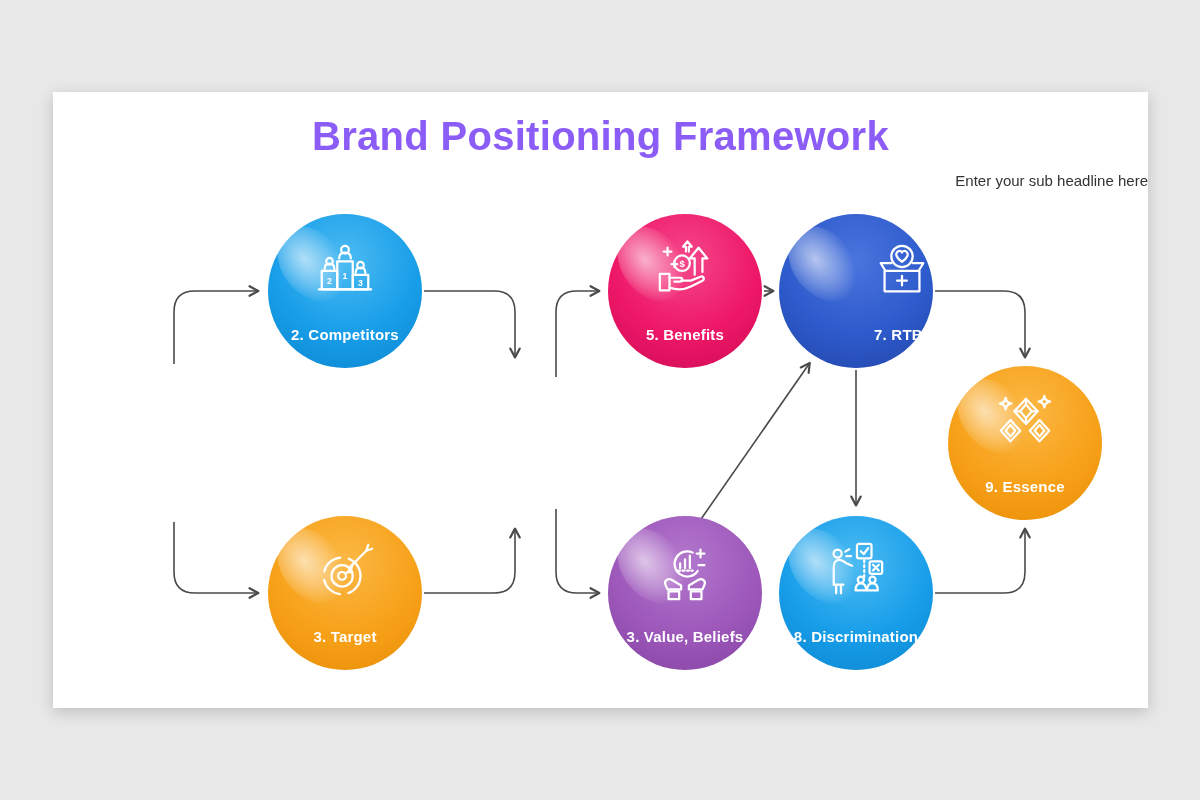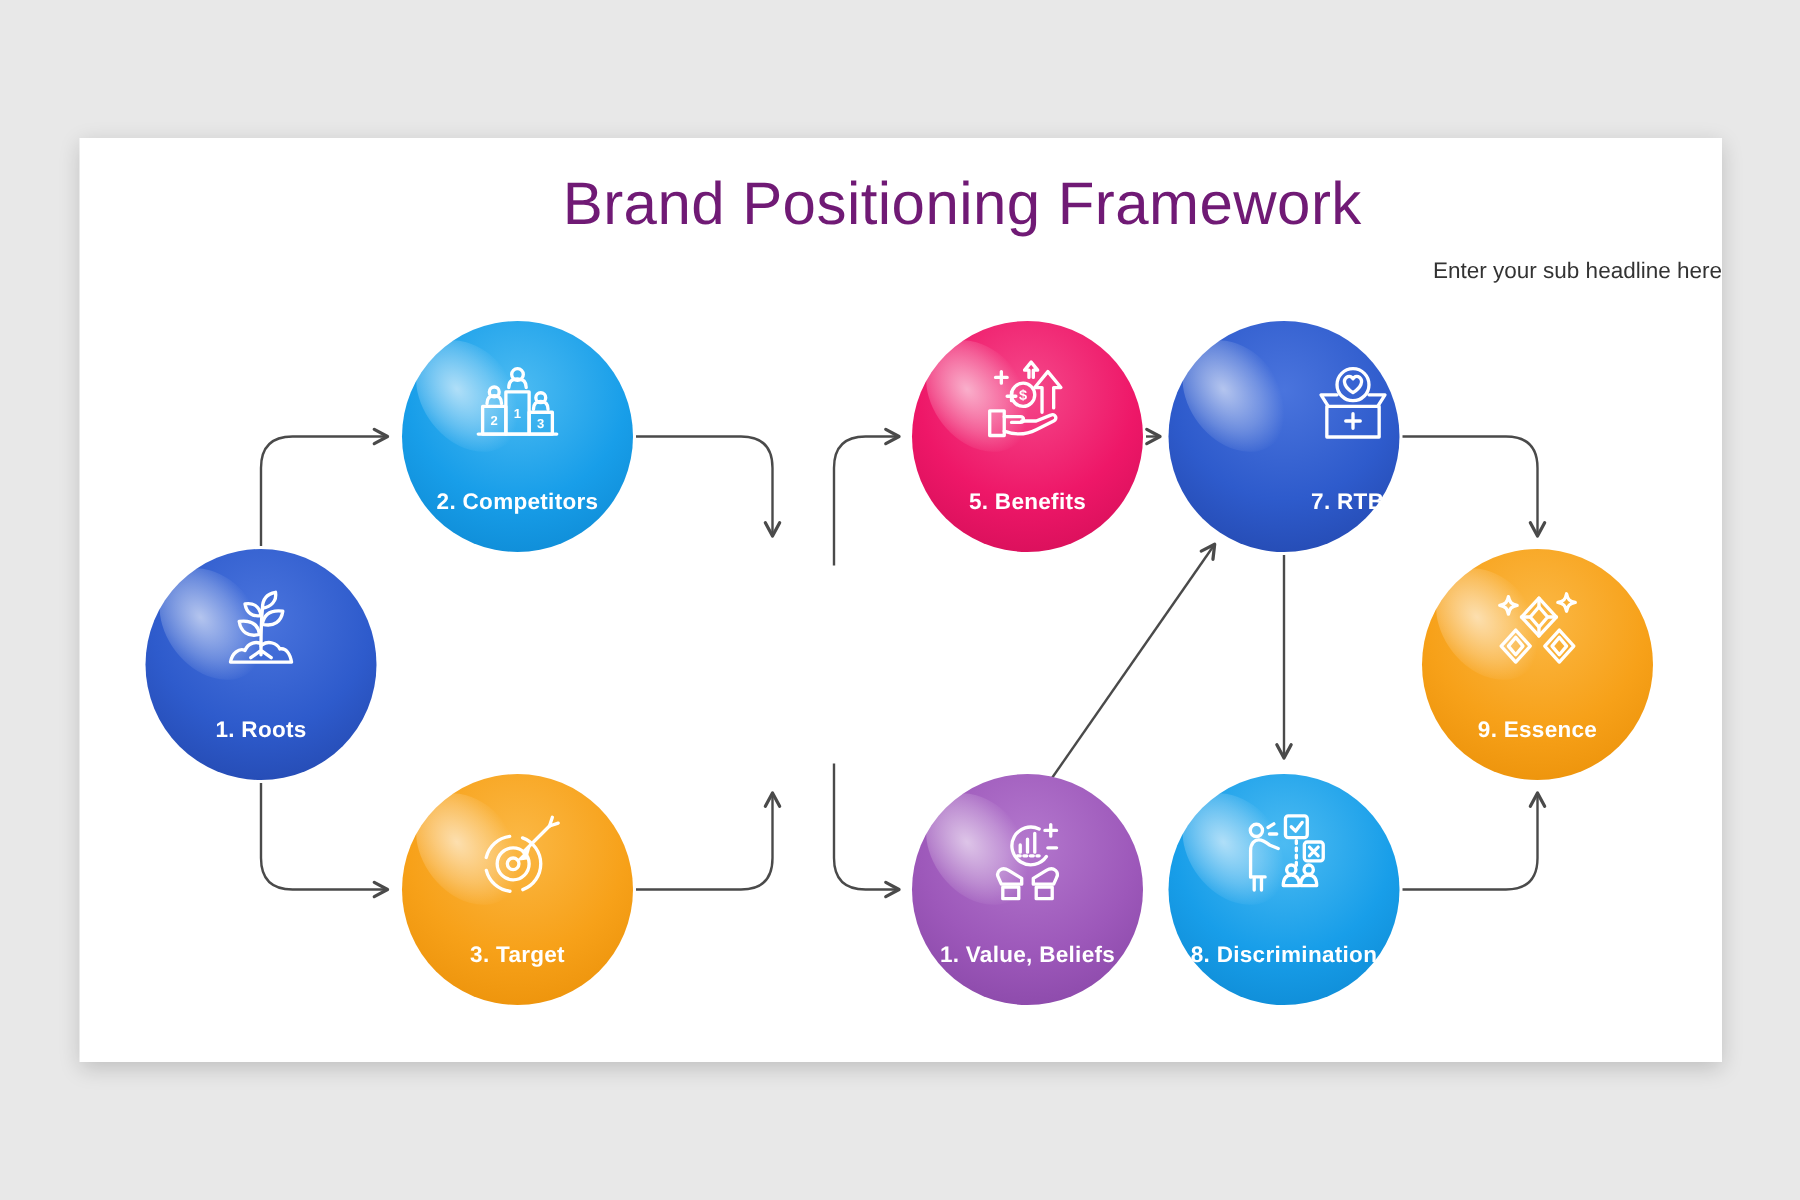--- a/index.html
+++ b/index.html
@@ -7,21 +7,21 @@
     width:1200px; height:800px; position:relative; overflow:hidden;
     background:#e8e8e8;
     font-family:"Liberation Sans", sans-serif;
   }
   .slide {
     position:absolute; left:53px; top:92px; width:1095px; height:616px;
     background:#ffffff; box-shadow:0 4px 14px rgba(0,0,0,0.18);
   }
   .title {
     position:absolute; top:22px; left:0; width:100%; text-align:center;
-    font-size:40px; font-weight:400; color:#701a75; letter-spacing:.3px;margin-left:41px;
+    font-size:40px; font-weight:700; color:#8b5cf6; letter-spacing:.3px;
   }
   .subtitle {
     position:absolute; top:80px; left:0; width:100%; text-align:right;
     font-size:15px; color:#333333;
   }
   .connectors { position:absolute; left:0; top:0; width:1095px; height:616px; pointer-events:none; }
   .connectors path.line { fill:none; stroke:#4a4a4a; stroke-width:1.6; }
   .node {
     position:absolute; width:154px; height:154px; border-radius:50%;
     display:flex; flex-direction:column; align-items:center;
@@ -73,33 +73,20 @@
     <path class="line" d="M371 501 H441 Q462 501 462 480 V438" marker-end="url(#arrow)"></path>
     <path class="line" d="M503 285 V220 Q503 199 524 199 H545" marker-end="url(#arrow)"></path>
     <path class="line" d="M503 417 V480 Q503 501 524 501 H545" marker-end="url(#arrow)"></path>
     <path class="line" d="M711 199 H719" marker-end="url(#arrow)"></path>
     <path class="line" d="M646 430 L756 272" marker-end="url(#arrow)"></path>
     <path class="line" d="M803 278 V412" marker-end="url(#arrow)"></path>
     <path class="line" d="M882 199 H951 Q972 199 972 220 V264" marker-end="url(#arrow)"></path>
     <path class="line" d="M882 501 H951 Q972 501 972 480 V438" marker-end="url(#arrow)"></path>
   </svg>
 
-  <div class="node c-royal" style="left:44px; top:274px;">
-    <span class="shine"></span>
-    <svg class="icon" viewBox="0 0 64 64">
-      <path d="M11 52 C12 46 17 42 21 44 C23 39 29 37 33 40 C37 37 43 39 45 43 C49 42 52 46 53 52 Z"></path>
-      <path d="M32 41 V47 M32 44 L25 49 M32 44 L39 49"></path>
-      <path d="M32 41 C32 33 32 25 33 15"></path>
-      <path d="M31 33 C23 35 18 31 17 24 C25 23 30 26 31 33 Z"></path>
-      <path d="M33 26 C41 28 46 24 47 17 C39 16 34 19 33 26 Z"></path>
-      <path d="M32 20 C26 21 22 18 21 12 C27 11 31 14 32 20 Z"></path>
-      <path d="M33 15 C33 9 36 5 42 4 C43 10 39 14 33 15 Z"></path>
-    </svg>
-    <span class="label">1. Roots</span>
-  </div>
 
   <div class="node c-azure" style="left:215px; top:122px;">
     <span class="shine"></span>
     <svg class="icon" viewBox="0 0 64 64">
       <rect x="24" y="23" width="16" height="29"></rect>
       <rect x="8" y="33" width="16" height="19"></rect>
       <rect x="40" y="37" width="16" height="15"></rect>
       <path d="M5 52 H59"></path>
       <circle cx="32" cy="11" r="4"></circle>
       <path d="M26 20 C26 15.5 28.5 14 32 14 C35.5 14 38 15.5 38 20"></path>
@@ -150,21 +137,21 @@
       <path d="M40 12 A13 13 0 1 0 45 31"></path>
       <path d="M27 28 V23 M32 28 V19 M37 28 V15"></path>
       <path d="M25 30.5 H40" stroke-dasharray="2 2.5"></path>
       <path d="M48 9 V17 M44 13 H52"></path>
       <path d="M46 25 H52"></path>
       <path d="M28 46 L19 40.5 C14 37.5 10 41.5 12 45.5 L14 50 H28 Z"></path>
       <path d="M36 46 L45 40.5 C50 37.5 54 41.5 52 45.5 L50 50 H36 Z"></path>
       <rect x="15" y="52" width="11" height="8"></rect>
       <rect x="38" y="52" width="11" height="8"></rect>
     </svg>
-    <span class="label">1. Value, Beliefs</span>
+    <span class="label">3. Value, Beliefs</span>
   </div>
 
   <div class="node c-royal" style="left:726px; top:122px;align-items:flex-end;">
     <span class="shine"></span>
     <svg class="icon" viewBox="0 0 64 64">
       <circle cx="32" cy="18" r="11"></circle>
       <path d="M32 23.5 C26.5 20 24.5 15.5 27.5 13 C29.5 11.4 31.5 12.8 32 14 C32.5 12.8 34.5 11.4 36.5 13 C39.5 15.5 37.5 20 32 23.5 Z"></path>
       <path d="M15 33 L10 25 H21"></path>
       <path d="M49 33 L54 25 H43"></path>
       <rect x="14" y="33" width="36" height="21"></rect>

